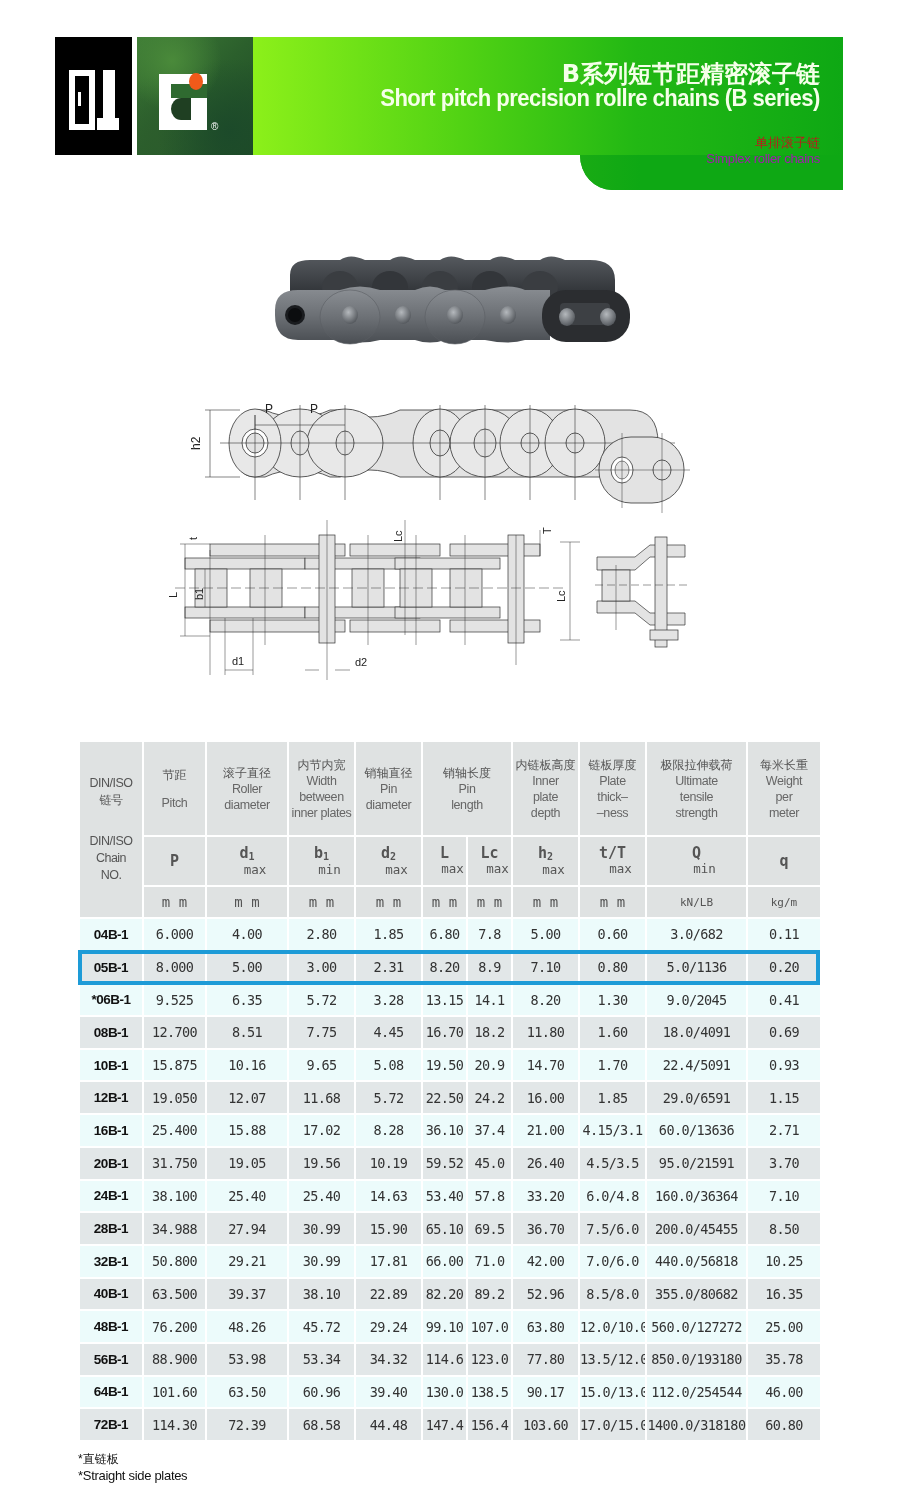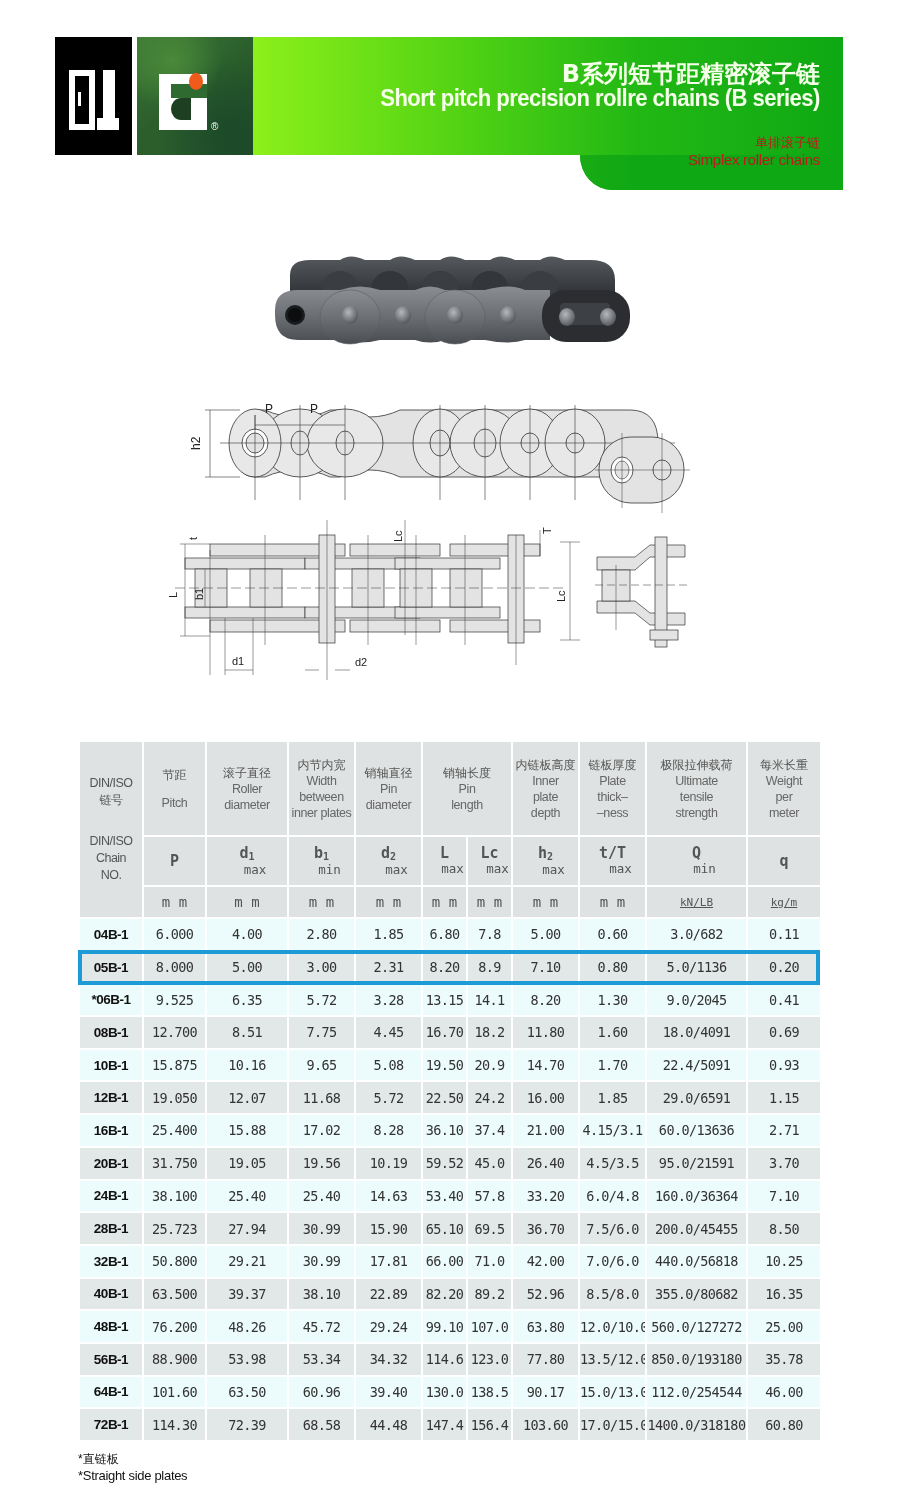--- a/index.html
+++ b/index.html
@@ -62,21 +62,21 @@
     .title-en {
       position: absolute; right: 80px; top: 84px; font-size: 24px; font-weight: bold;
       color: #f5ffe9; white-space: nowrap; letter-spacing: -0.6px;
       font-family: "Liberation Sans", sans-serif; transform: scaleX(0.92); transform-origin: right center;
     }
     .sub-cn {
       position: absolute; right: 80px; top: 134px; font-size: 13px; color: #b91c1c; white-space: nowrap;
       font-family: "DejaVu Sans", sans-serif;
     }
     .sub-en {
-      position: absolute; right: 80px; top: 151px; font-size: 15px; color: #b91c1c; white-space: nowrap;
+      position: absolute; right: 80px; top: 151px; font-size: 13px; color: #a21caf; white-space: nowrap;
       letter-spacing: -0.3px;
     }
 
     
     .photo { position: absolute; left: 270px; top: 255px; width: 365px; height: 90px; }
 
     
     .drawing { position: absolute; }
     .drawing svg text { font-family: "Liberation Sans", sans-serif; }
 
@@ -93,21 +93,21 @@
     .h-group { height: 95px; font-size: 12.5px; line-height: 16px; }
     .h-group .cn { display: block; color: #555; font-family: "DejaVu Sans", sans-serif; font-size: 12px; }
     .h-group .en { display: block; color: #666; letter-spacing: -0.4px; }
     .h-chain { font-size: 12.5px; line-height: 17px; color: #666; letter-spacing: -0.5px; }
     .h-chain .cn { font-family: "DejaVu Sans", sans-serif; font-size: 12px; }
     .h-sym { height: 50px; font-family: "Liberation Mono", monospace; font-size: 13px; line-height: 15px; color: #222; }
     .h-sym .s { display: block; font-size: 15px; font-weight: bold; font-family: "DejaVu Sans Mono", monospace; }
     .h-sym .s sub { font-size: 10px; vertical-align: baseline; position: relative; top: 2px; }
     .h-sym .q { display: block; font-family: "DejaVu Sans Mono", monospace; font-size: 12.5px; padding-left: 16px; }
     .h-unit { height: 32px; font-size: 14px; color: #222; font-family: "DejaVu Sans Mono", monospace; }
-    .h-unit.small { font-size: 11px; text-decoration: underline; }
+    .h-unit.small { font-size: 11px; }
 
     .spec-table tbody td {
       height: 32.7px; font-size: 13.5px; color: #333;
       font-family: "DejaVu Sans Mono", monospace; letter-spacing: -0.6px;
     }
     .spec-table tbody tr:nth-child(odd) td { background: #ecfbfb; }
     .spec-table tbody tr:nth-child(even) td { background: #e2e7e8; }
     .spec-table tbody td.chain { font-family: "Liberation Sans", sans-serif; font-weight: bold; color: #111; font-size: 13.5px; letter-spacing: -0.5px; margin-top: 14px; }
     .highlight {
       position: absolute; left: 78px; top: 950px; width: 742px; height: 35px;
@@ -563,21 +563,21 @@
         <td>14.63</td>
         <td>53.40</td>
         <td>57.8</td>
         <td>33.20</td>
         <td>6.0/4.8</td>
         <td>160.0/36364</td>
         <td>7.10</td>
       </tr>
       <tr>
         <td class="chain">28B-1</td>
-        <td>25.723</td>
+        <td>34.988</td>
         <td>27.94</td>
         <td>30.99</td>
         <td>15.90</td>
         <td>65.10</td>
         <td>69.5</td>
         <td>36.70</td>
         <td>7.5/6.0</td>
         <td>200.0/45455</td>
         <td>8.50</td>
       </tr>

